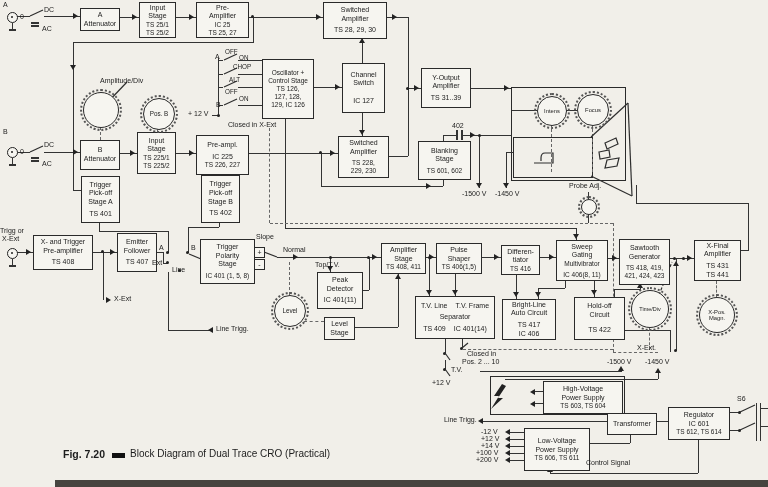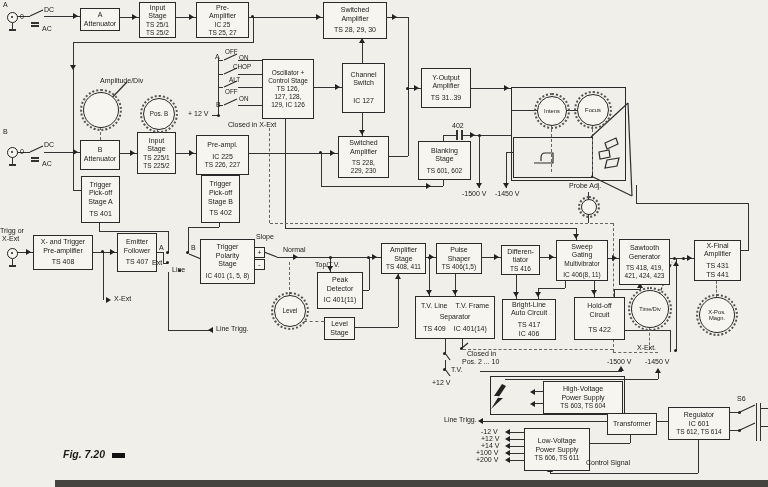--- a/index.html
+++ b/index.html
@@ -23,21 +23,21 @@
   .ah.d{border-top:5.5px solid #222;border-bottom:0;}
   .knob{position:absolute;border:1.4px solid #2a2a2a;border-radius:50%;background:#f6f5f0;display:flex;
         flex-direction:column;align-items:center;justify-content:center;font-size:6.3px;z-index:4;text-align:center;line-height:1.1;}
   .knob::before{content:"";position:absolute;inset:-4px;border:2px dotted #555;border-radius:50%;}
   .conn{position:absolute;width:9px;height:9px;border:1.4px solid #222;border-radius:50%;background:#f6f5f0;z-index:3;}
   .conn::after{content:"";position:absolute;left:2.5px;top:2.5px;width:2px;height:2px;border-radius:50%;background:#222;}
   .minibox{position:absolute;border:1.2px solid #2a2a2a;background:#f6f5f0;font-size:7px;display:flex;
         align-items:center;justify-content:center;z-index:3;}
   .sep-row{display:flex;gap:8px;}
   .crt{position:absolute;border:1.4px solid #2a2a2a;z-index:1;}
-  .caption{position:absolute;font-size:10px;z-index:4;white-space:nowrap;font-style:italic;}
+  .caption{position:absolute;font-size:10px;z-index:4;white-space:nowrap;}
   .caption b{font-size:10.5px;}
   .capbar{position:absolute;background:#111;z-index:4;}
   .botbar{position:absolute;background:#46443f;z-index:5;}
   svg.strokes{position:absolute;left:0;top:0;z-index:2;}
 </style>
 </head>
 <body>
 
 <div class="stage">
 
@@ -587,15 +587,16 @@
     </g>
     <polygon points="103,107 111,98 107,109" fill="#2e2e2e"></polygon>
 
     <polygon points="502,384 494,396 499,396 491,409 503,398 498,398 506,386" fill="#222"></polygon>
   </svg>
 
   <span class="caption" style="left:63px;top:448px;">
     <b>Fig. 7.20</b>
   </span>
   <div class="capbar" style="left:112px;top:453px;width:13px;height:5px;"></div>
+  <span class="caption" style="left:130px;top:448px;">Block Diagram of Dual Trace CRO (Practical)</span>
   <div class="botbar" style="left:55px;top:480px;width:713px;height:7px;"></div>
 
 </div>
 
 </body></html>

